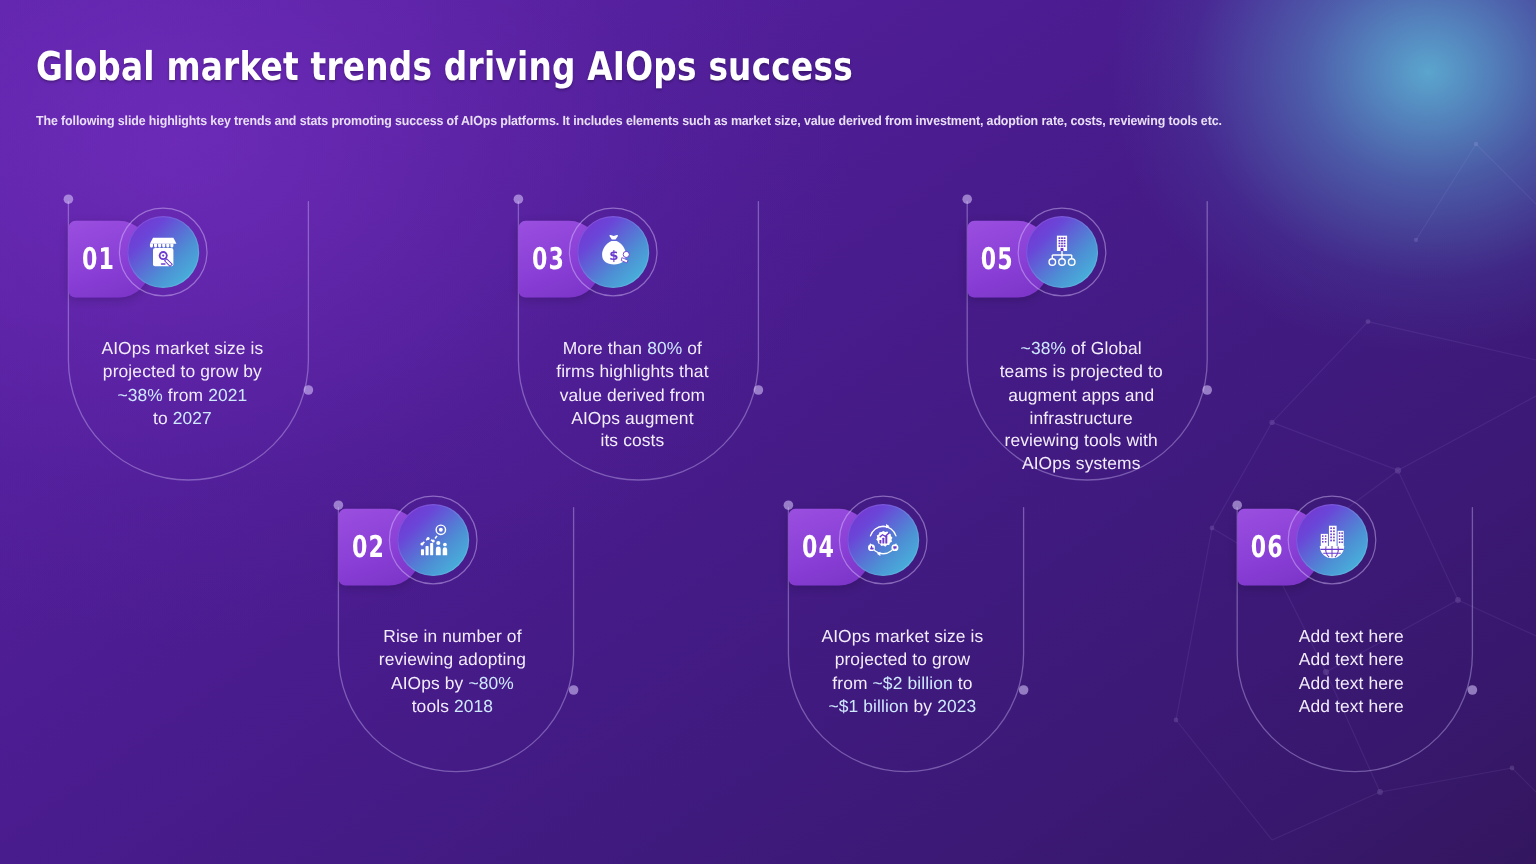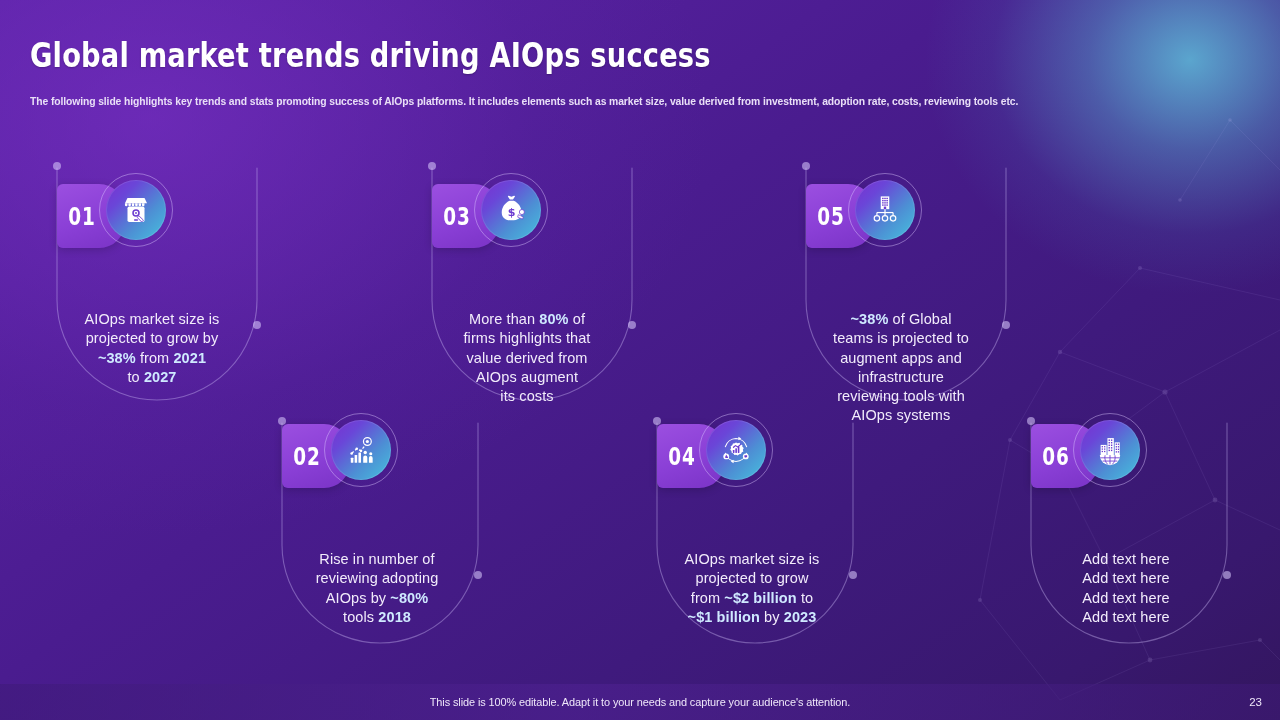--- a/index.html
+++ b/index.html
@@ -65,23 +65,23 @@
     width:60px; height:60px; border-radius:50%;
     background:linear-gradient(135deg,#7b2fd0 0%,#6a46d8 28%,#4d8fd4 64%,#45c3de 100%);
     display:flex; align-items:center; justify-content:center;
     box-shadow:0 0 0 1px rgba(255,255,255,.10) inset;
   }
   .disc svg { width:34px; height:34px; display:block; }
 
   .body-text {
     position:absolute; left:0; top:98px; width:190px;
     text-align:center; color:#f2ecfb;
-    font-size:14.5px; line-height:19.3px; letter-spacing:.1px;margin-top:28px;
-  }
-  .body-text b { color:#cfe9ff; font-weight:700; }
+    font-size:14.5px; line-height:19.3px; letter-spacing:.1px;
+  }
+  .body-text b { color:#cfe9ff; font-weight:400; }
 
   
   .footer {
     position:absolute; left:0; right:0; bottom:0; height:36px;
     background:linear-gradient(90deg, rgba(62,26,120,.55) 0%, rgba(78,33,145,.60) 45%, rgba(62,26,118,.55) 100%);
   }
   .footer-text {
     position:absolute; left:50%; top:50%; transform:translate(-50%,-50%) scaleX(.95);
     font-size:11.5px; color:#efe7fa; white-space:nowrap; letter-spacing:-.1px;
   }
@@ -368,18 +368,14 @@
       </div>
     </div>
     <div class="body-text">
         <div><span>Add text  here</span></div>
         <div><span>Add text  here</span></div>
         <div><span>Add text  here</span></div>
         <div><span>Add text  here</span></div>
       </div>
   </div>
 
-  <div class="footer">
-    <div class="footer-text">This slide is 100% editable. Adapt it to your needs and capture your audience's attention.</div>
-    <div class="footer-page">23</div>
-  </div>
 
 </div>
 
 </body></html>

